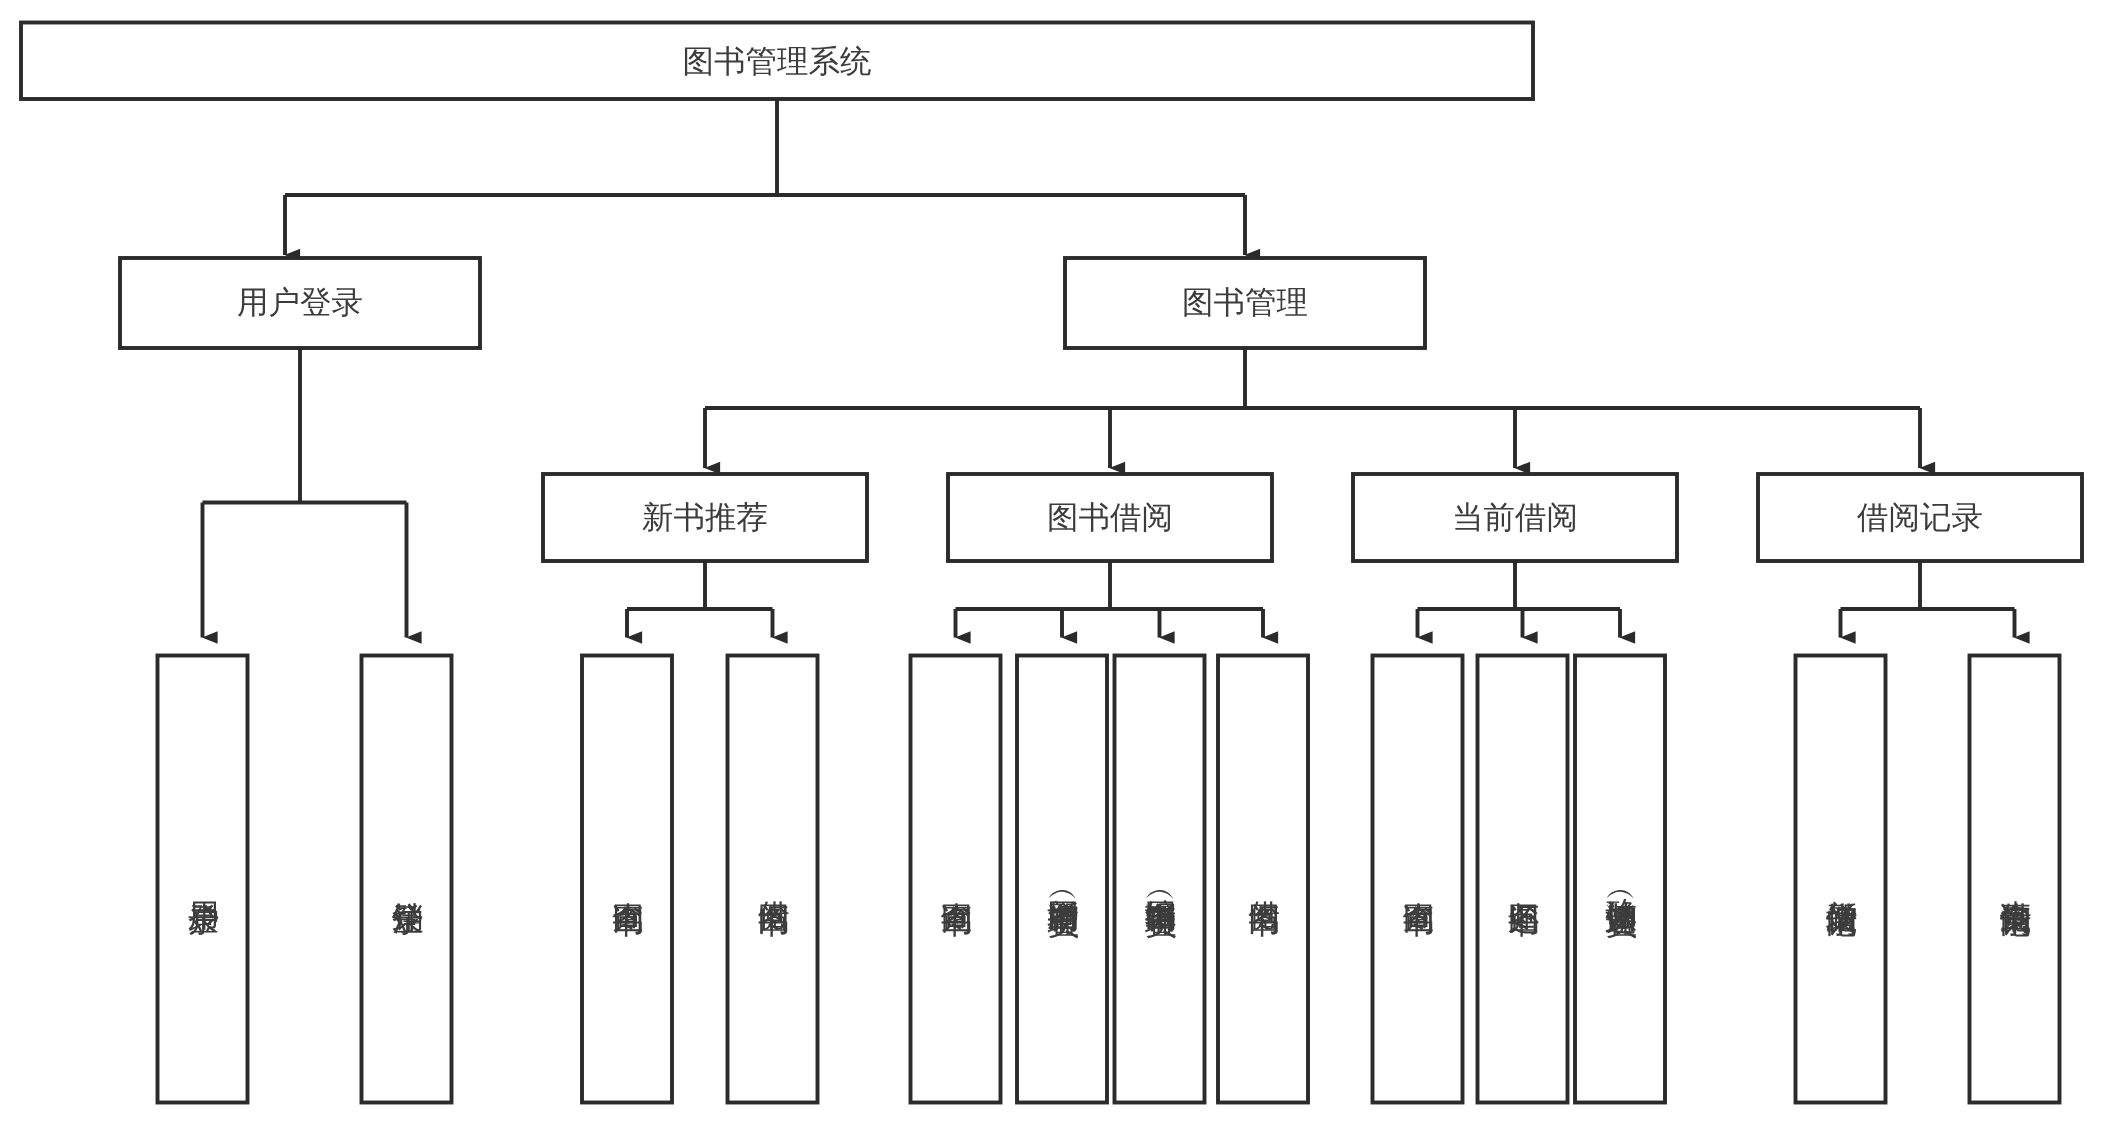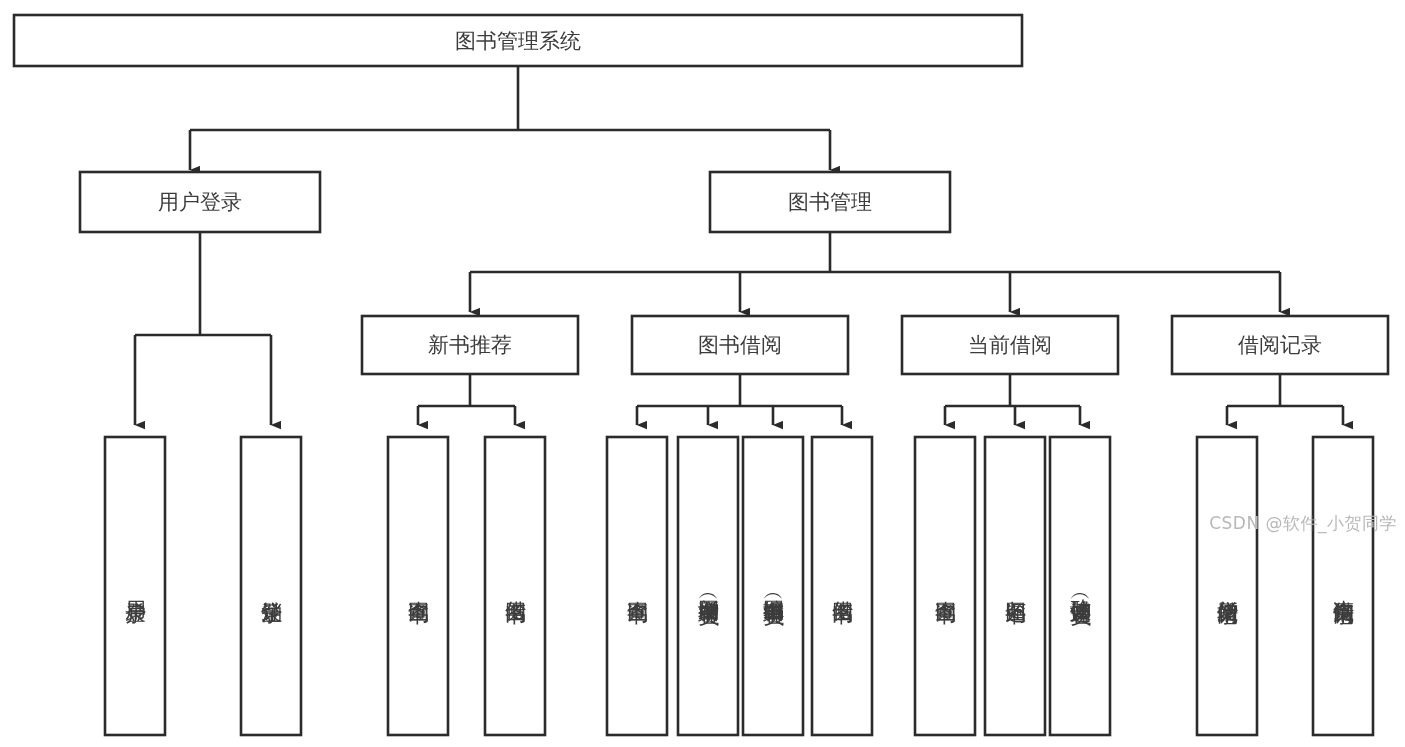--- a/index.html
+++ b/index.html
@@ -177,15 +177,14 @@
   <div class="node-label-v" style="left:743px; top:437px; width:60px; height:298px;">编辑图书（管理员）</div>
   <div class="node-label-v" style="left:812px; top:437px; width:60px; height:298px;">借阅图书</div>
 
   <div class="node-label-v" style="left:915px; top:437px; width:60px; height:298px;">查询图书</div>
   <div class="node-label-v" style="left:985px; top:437px; width:60px; height:298px;">归还图书</div>
   <div class="node-label-v" style="left:1050px; top:437px; width:60px; height:298px;">确认归还（管理员）</div>
 
   <div class="node-label-v" style="left:1197px; top:437px; width:60px; height:298px;">新增借阅记录</div>
   <div class="node-label-v" style="left:1313px; top:437px; width:60px; height:298px;">查询借阅记录</div>
 
-  <div class="watermark">CSDN @软件_小贺同学</div>
 
 </div>
 
 </body></html>

